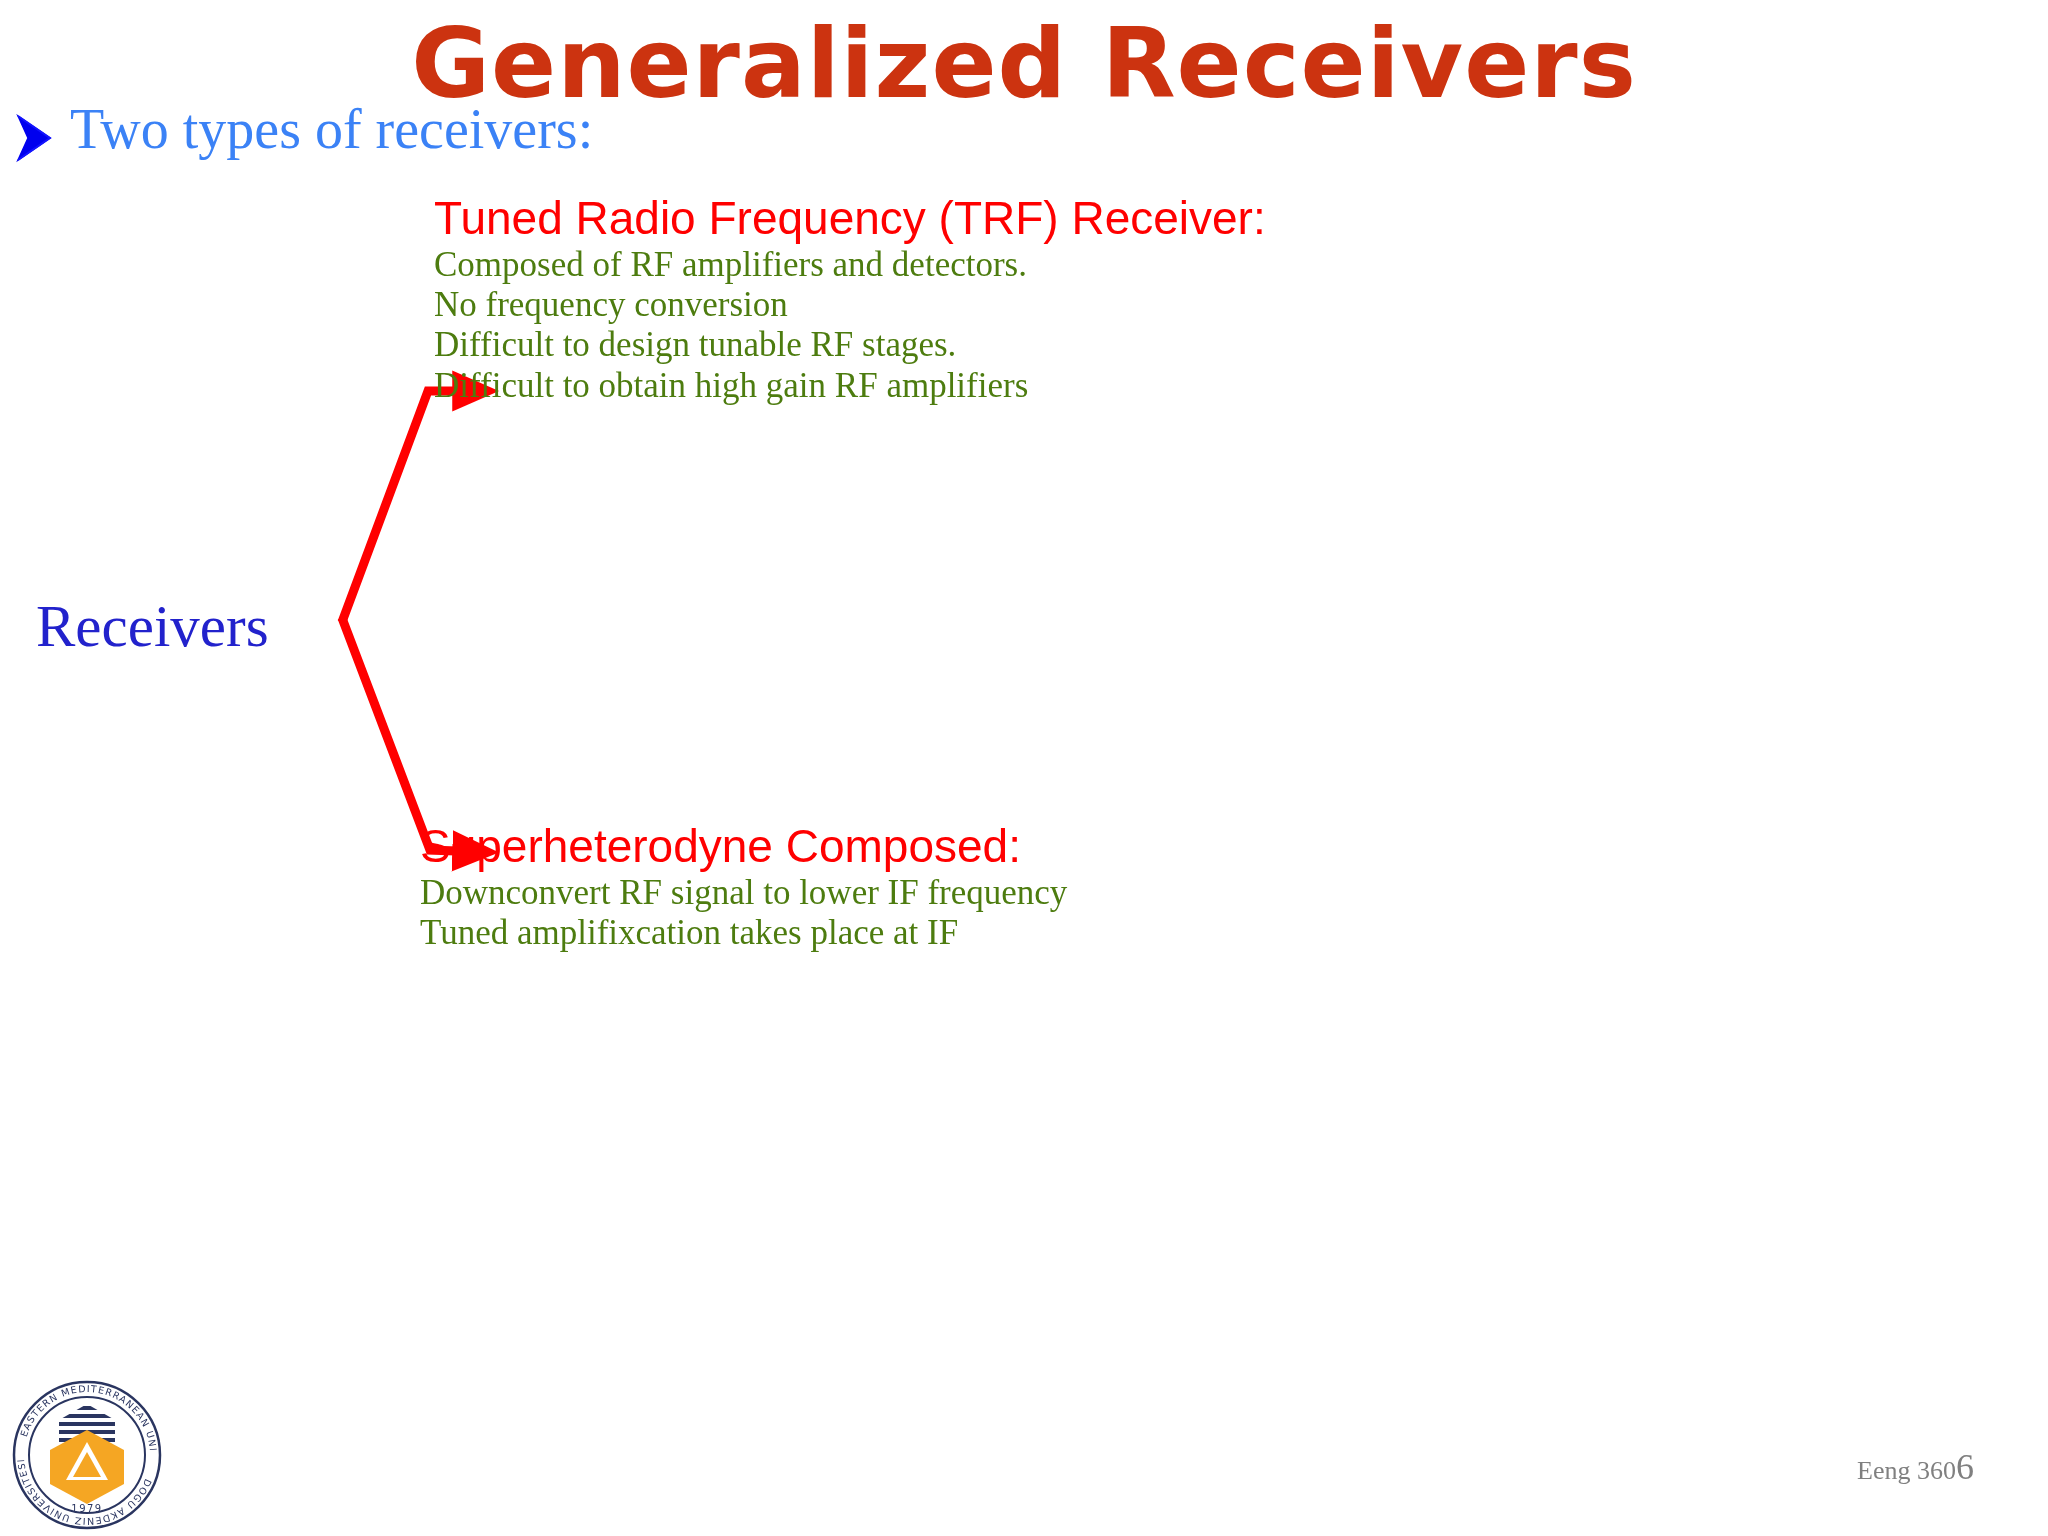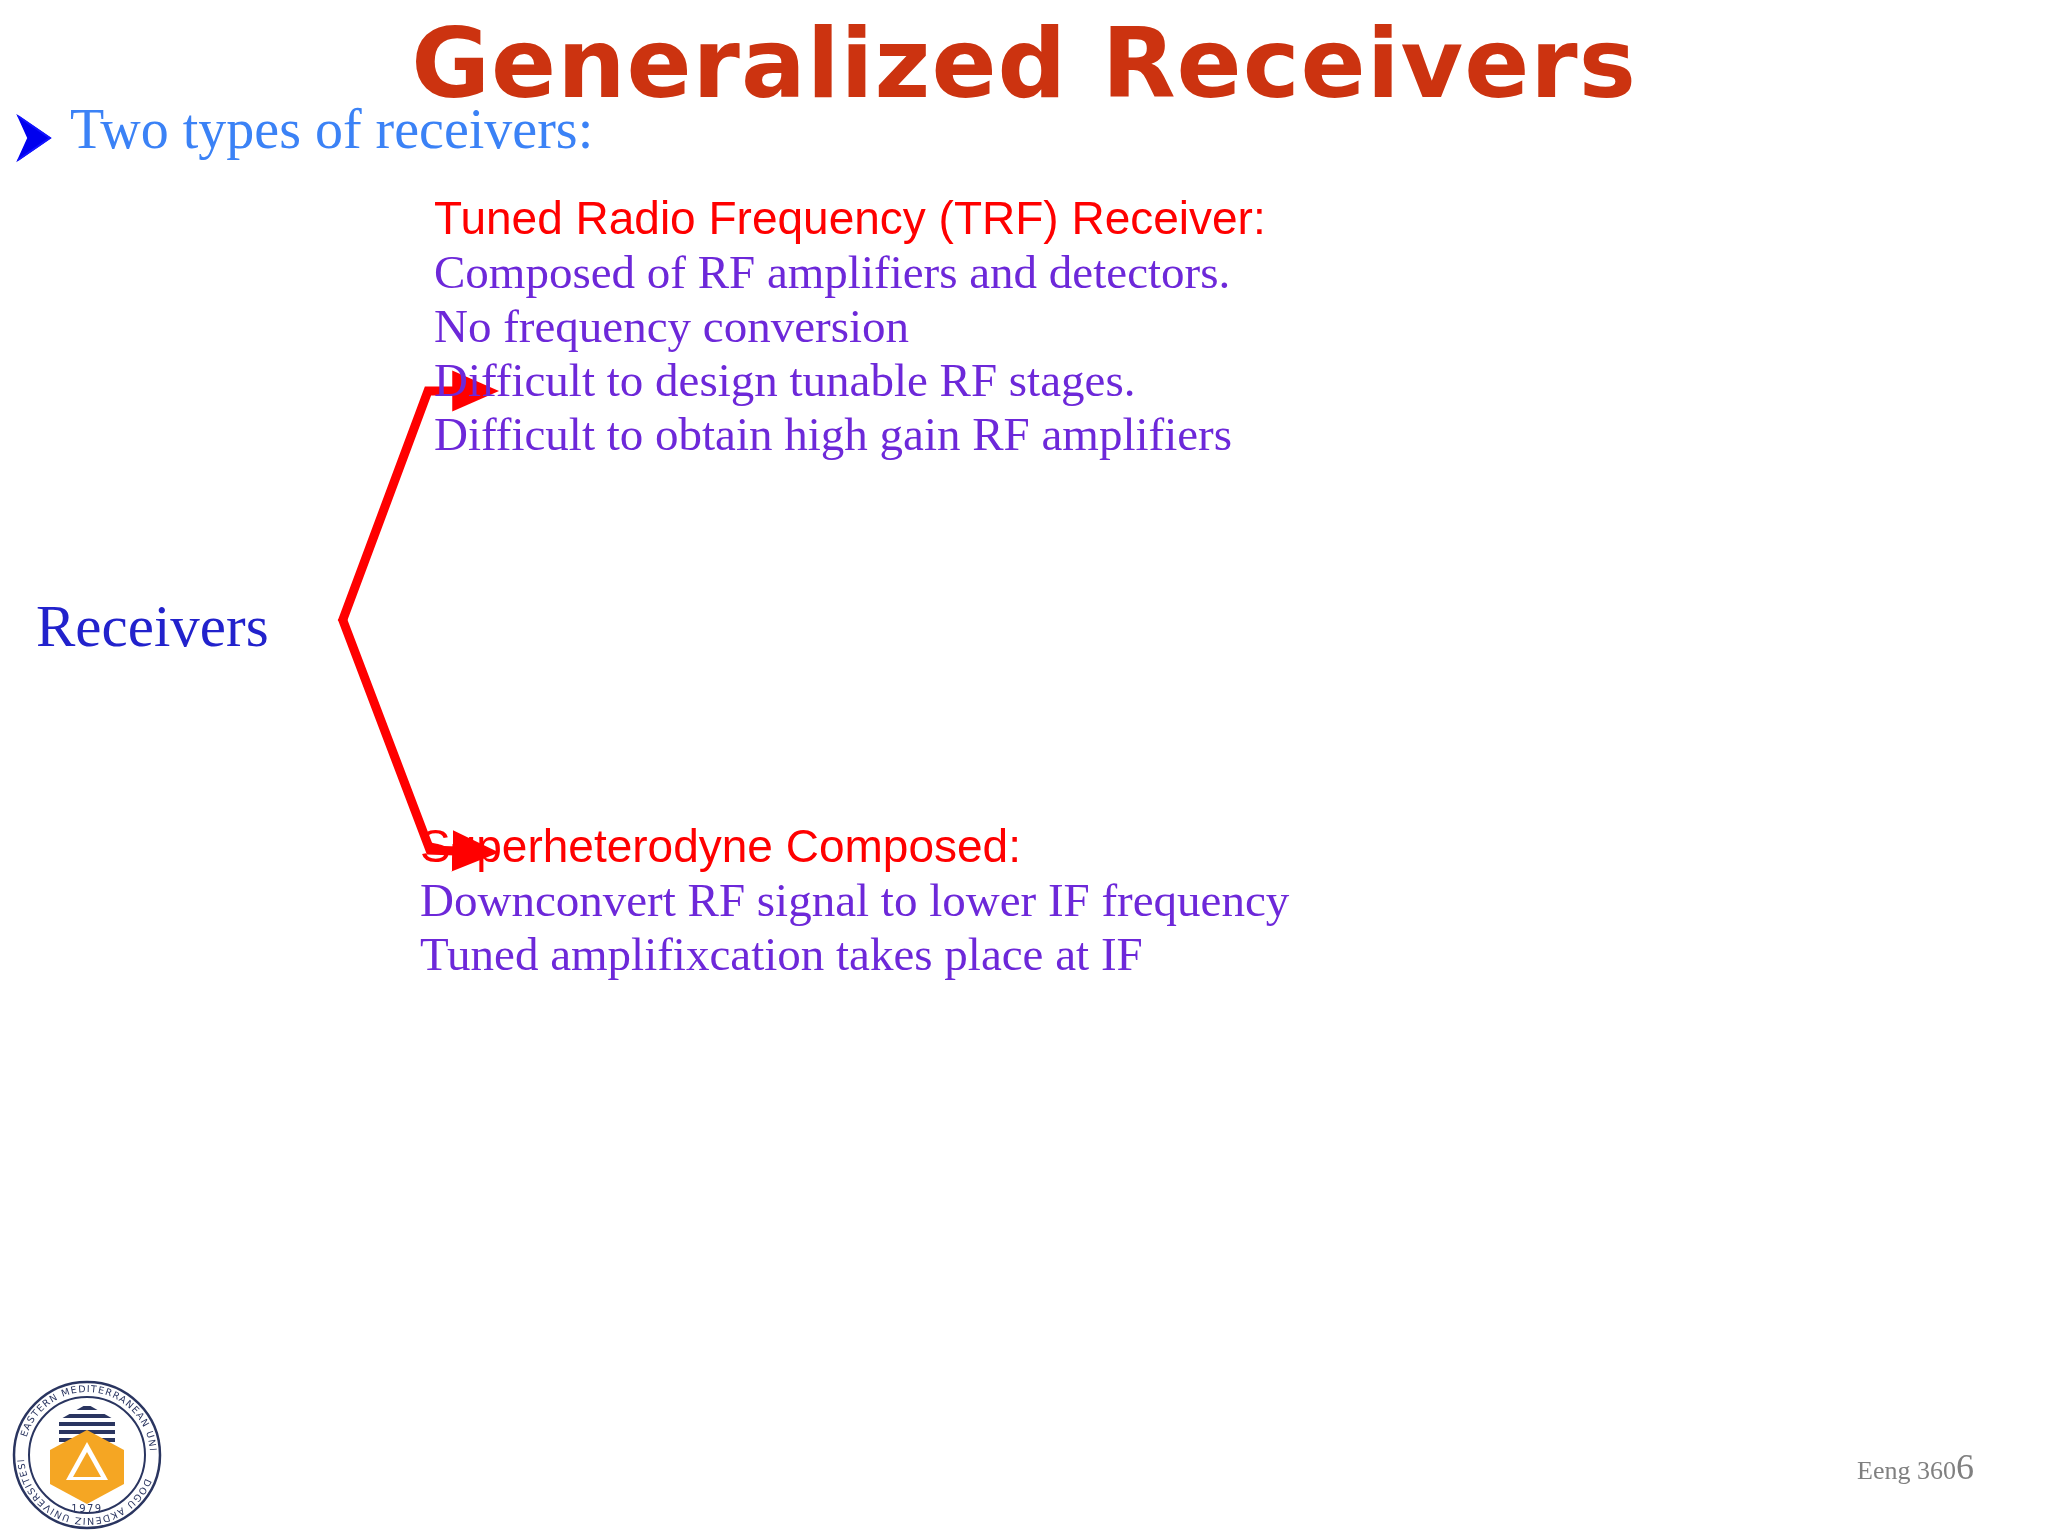--- a/index.html
+++ b/index.html
@@ -85,22 +85,22 @@
     white-space: nowrap;
   }
   .branch-heading {
     font-family: Liberation Sans, sans-serif;
     font-size: 46px;
     color: #FF0000;
     line-height: 1.15;
   }
   .branch-line {
     font-family: "Liberation Serif", serif;
-    font-size: 47px;
-    color: #6d28d9;
+    font-size: 35px;
+    color: #4d7c0f;
     line-height: 1.15;
   }
 
   #trf-block { left: 434px; top: 192px; }
   #superhet-block { left: 420px; top: 610px; }
   #superhet-block { top: 612px; }
 
   
   .footer {
     position: absolute;

